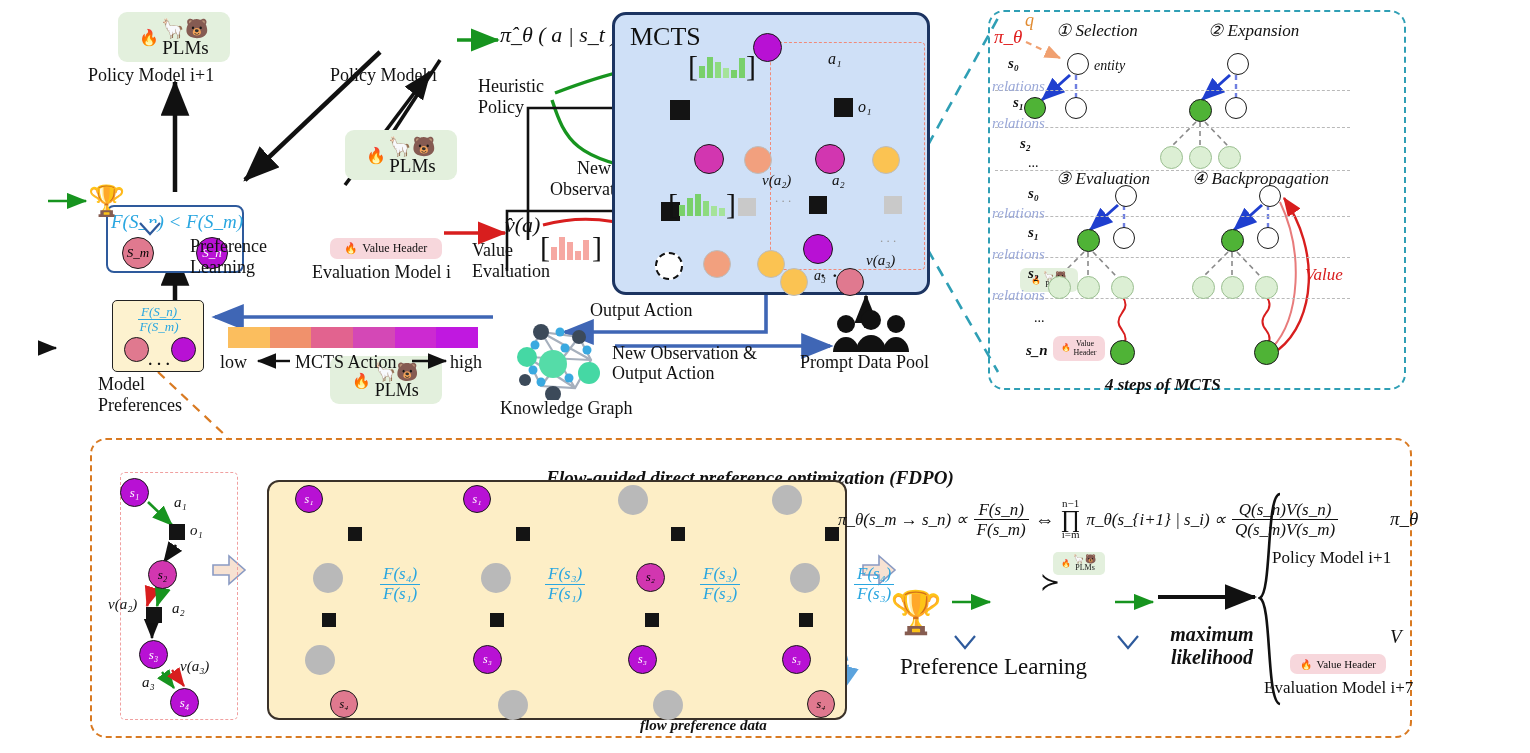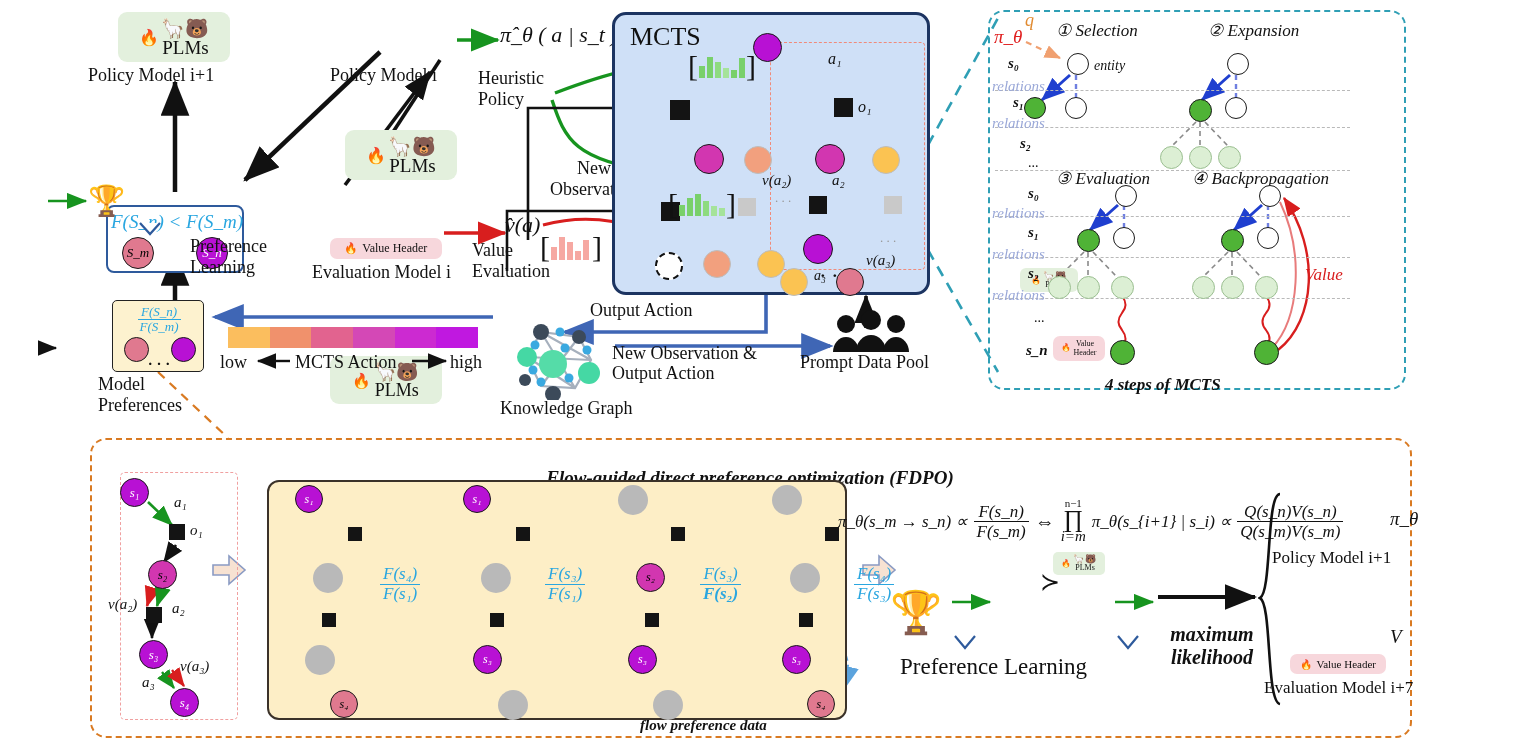--- a/index.html
+++ b/index.html
@@ -274,21 +274,21 @@
 <div class="abs plmbox" style="left:345px;top:12px;width:112px;height:50px;">
   <span class="flame" style="font-size:16px;">🔥</span>
   <span class="plm-inner">
     <span class="plm-emojis" style="font-size:19px;">🦙🐻</span>
     <span class="plm-label" style="font-size:19px;">PLMs</span>
   </span>
 </div>
 <div class="abs cap" style="left:330px;top:65px;width:150px;font-size:18px;">Policy Model i</div>
 
 <div class="abs" style="left:500px;top:22px;font-size:22px;font-style:italic;font-family:'Liberation Serif',serif;">π̂_θ ( a | s_t )</div>
-<div class="abs cap" style="left:478px;top:68px;width:112px;font-size:18px;line-height:1.15;white-space:pre-line;">Heuristic
+<div class="abs cap" style="left:478px;top:76px;width:112px;font-size:18px;line-height:1.15;white-space:pre-line;">Heuristic
 Policy</div>
 
 <div class="abs cap" style="left:530px;top:158px;width:128px;font-size:18px;line-height:1.15;white-space:pre-line;text-align:center;">New
 Observation</div>
 
 <div class="abs plmbox" style="left:330px;top:188px;width:112px;height:48px;">
   <span class="flame" style="font-size:15px;">🔥</span>
   <span class="plm-inner">
     <span class="plm-emojis" style="font-size:18px;">🦙🐻</span>
     <span class="plm-label" style="font-size:18px;">PLMs</span>
@@ -564,21 +564,21 @@
 </div>
 
 <div class="abs node n-gray" style="left:618px;top:485px;width:30px;height:30px;"></div>
 <div class="abs sq" style="left:671px;top:527px;width:14px;height:14px;"></div>
 <div class="abs node n-magenta" style="left:636px;top:563px;width:29px;height:29px;font-size:12px;">s₂</div>
 <div class="abs sq" style="left:645px;top:613px;width:14px;height:14px;"></div>
 <div class="abs node n-purple" style="left:628px;top:645px;width:29px;height:29px;font-size:12px;color:#fff;">s₃</div>
 <div class="abs node n-gray" style="left:653px;top:690px;width:30px;height:30px;"></div>
 <div class="abs" style="left:700px;top:565px;text-align:center;color:#29a6e0;font-style:italic;font-size:17px;line-height:1.1;">
   <div style="border-bottom:1.6px solid #29a6e0;padding:0 3px;">F(s₃)</div>
-  <div style="padding:0 3px;font-weight:bold;">F(s₂)</div>
+  <div style="padding:0 3px;">F(s₂)</div>
 </div>
 
 <div class="abs node n-gray" style="left:772px;top:485px;width:30px;height:30px;"></div>
 <div class="abs sq" style="left:825px;top:527px;width:14px;height:14px;"></div>
 <div class="abs node n-gray" style="left:790px;top:563px;width:30px;height:30px;"></div>
 <div class="abs sq" style="left:799px;top:613px;width:14px;height:14px;"></div>
 <div class="abs node n-purple" style="left:782px;top:645px;width:29px;height:29px;font-size:12px;color:#fff;">s₃</div>
 <div class="abs node n-rose" style="left:807px;top:690px;width:28px;height:28px;font-size:12px;">s₄</div>
 <div class="abs" style="left:854px;top:565px;text-align:center;color:#29a6e0;font-style:italic;font-size:17px;line-height:1.1;">
   <div style="border-bottom:1.6px solid #29a6e0;padding:0 3px;">F(s₄)</div>
@@ -588,21 +588,21 @@
 <div class="abs" style="left:838px;top:498px;display:flex;align-items:center;gap:6px;font-family:'Liberation Serif',serif;font-style:italic;font-size:17px;">
   <span>π_θ(s_m → s_n) ∝</span>
   <span style="display:inline-block;text-align:center;line-height:1.12;">
     <span style="display:block;border-bottom:1.4px solid #111;padding:0 3px;">F(s_n)</span>
     <span style="display:block;padding:0 3px;">F(s_m)</span>
   </span>
   <span style="font-style:normal;font-size:20px;">⇔</span>
   <span style="display:inline-block;text-align:center;line-height:1;font-style:normal;">
     <span style="display:block;font-size:11px;">n−1</span>
     <span style="display:block;font-size:24px;line-height:0.85;">∏</span>
-    <span style="display:block;font-size:15px;font-style:italic;">i=m</span>
+    <span style="display:block;font-size:11px;">i=m</span>
   </span>
   <span>π_θ(s_{i+1} | s_i) ∝</span>
   <span style="display:inline-block;text-align:center;line-height:1.12;">
     <span style="display:block;border-bottom:1.4px solid #111;padding:0 3px;">Q(s_n)V(s_n)</span>
     <span style="display:block;padding:0 3px;">Q(s_m)V(s_m)</span>
   </span>
 </div>
 
 <svg class="ov">
   <path d="M952,602 L990,602" stroke="#17941f" stroke-width="2.6" fill="none" marker-end="url(#ah-green)"></path>

